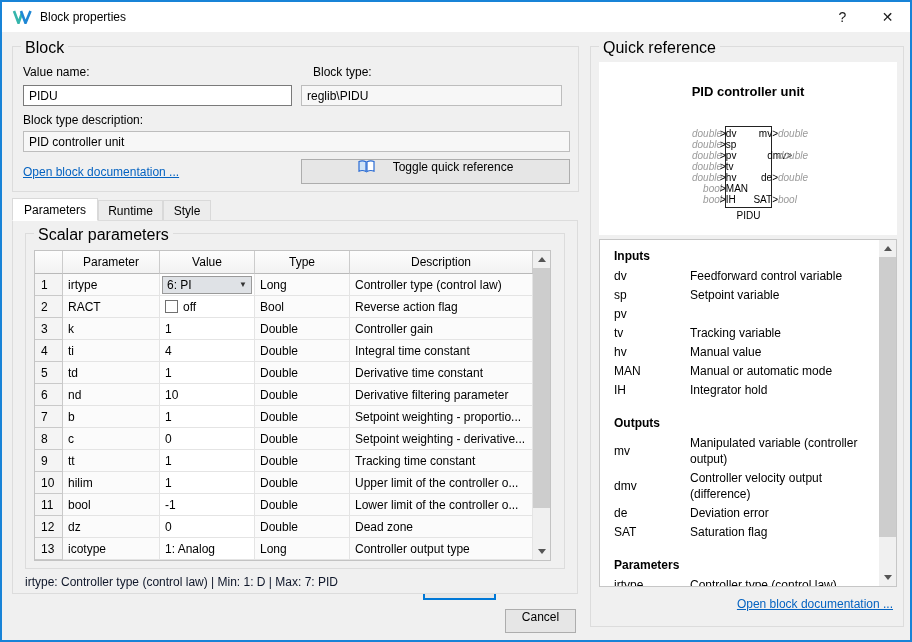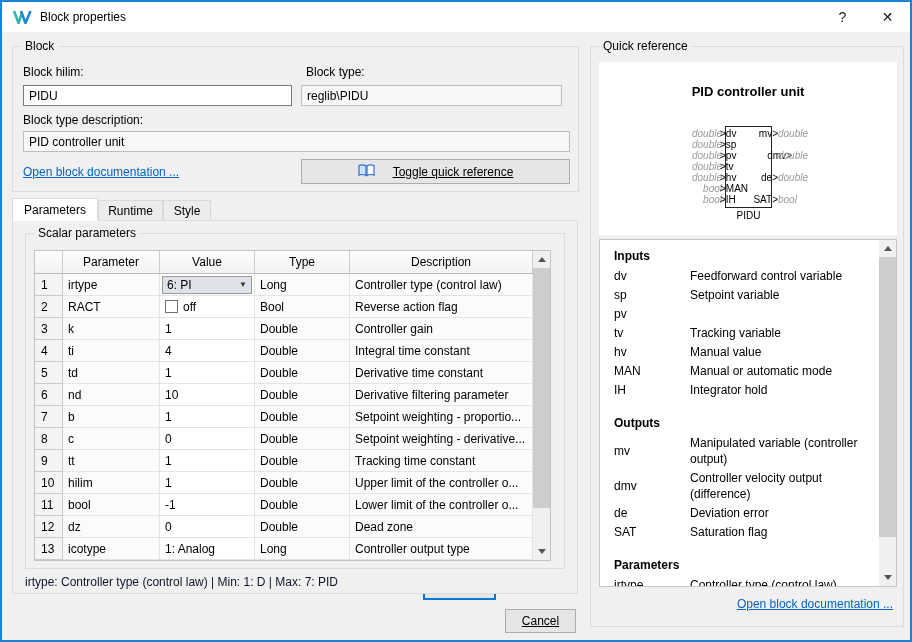--- a/index.html
+++ b/index.html
@@ -10,30 +10,30 @@
   .titlebar{position:absolute;left:0;top:0;right:0;height:30px;background:#ffffff;
     display:flex;align-items:center;}
   .titlebar .app-icon{margin:0 8px 0 10px;display:flex;align-items:center;}
   .titlebar .title{font-size:12px;color:#000;}
   .titlebar .spacer{flex:1;}
   .cap-btn{width:45px;height:30px;display:flex;align-items:center;justify-content:center;
     font-size:14px;color:#1a1a1a;cursor:default;}
   
   .groupbox{position:absolute;border:1px solid #dcdcdc;}
   .groupbox>.glabel{position:absolute;top:-8px;left:8px;background:#f0f0f0;
-    padding:0 4px;font-size:12px;color:#000;}
+    padding:0 4px;font-size:16px;color:#000;}
   
   .flabel{position:absolute;font-size:12px;color:#000;}
   .tfield{position:absolute;height:21px;font-size:12px;display:flex;align-items:center;
     padding:0 5px;white-space:nowrap;overflow:hidden;}
   .tfield.edit{background:#fff;border:1px solid #7a7a7a;}
   .tfield.ro{background:#f7f7f7;border:1px solid #bdbdbd;}
   .link{font-size:12px;color:#0563c1;text-decoration:underline;cursor:pointer;white-space:nowrap;}
   .btn{position:absolute;background:#e6e6e6;border:1px solid #adadad;font-size:12px;
-    display:flex;align-items:center;justify-content:center;gap:18px;cursor:default;text-decoration:underline;}
+    display:flex;align-items:flex-start;justify-content:center;gap:18px;cursor:default;}
   .btn.default{border:2px solid #0078d7;}
   
   .tab{position:absolute;font-size:12px;display:flex;align-items:center;justify-content:center;
     border:1px solid #d9d9d9;cursor:default;}
   .tab.active{background:#fff;border-bottom:1px solid #fff;z-index:3;}
   .tab.idle{background:#ececec;z-index:1;}
   .tabpage{position:absolute;left:10px;top:218px;width:566px;height:374px;
     border:1px solid #dcdcdc;background:#f0f0f0;z-index:2;}
   
   .tablewrap{position:absolute;left:8px;top:16px;width:517px;height:311px;
@@ -100,25 +100,25 @@
       </svg>
     </span>
     <span class="title">Block properties</span>
     <span class="spacer"></span>
     <span class="cap-btn">?</span>
     <span class="cap-btn">✕</span>
   </div>
 
   <div class="groupbox" style="left:10px;top:44px;width:567px;height:146px;">
     <span class="glabel">Block</span>
-    <span class="flabel" style="left:10px;top:18px;">Block hilim:</span>
+    <span class="flabel" style="left:10px;top:18px;">Value name:</span>
     <div class="tfield edit" style="left:10px;top:38px;width:269px;">
       <span>PIDU</span>
     </div>
-    <span class="flabel" style="left:293px;top:18px;">Block type:</span>
+    <span class="flabel" style="left:300px;top:18px;">Block type:</span>
     <div class="tfield ro" style="left:288px;top:38px;width:261px;">
       <span>reglib\PIDU</span>
     </div>
     <span class="flabel" style="left:10px;top:66px;">Block type description:</span>
     <div class="tfield ro" style="left:10px;top:84px;width:547px;">
       <span>PID controller unit</span>
     </div>
     <span class="link" style="position:absolute;left:10px;top:118px;">Open block documentation ...</span>
     <div class="btn" style="left:288px;top:112px;width:269px;height:25px;">
       <span class="bookicon">

